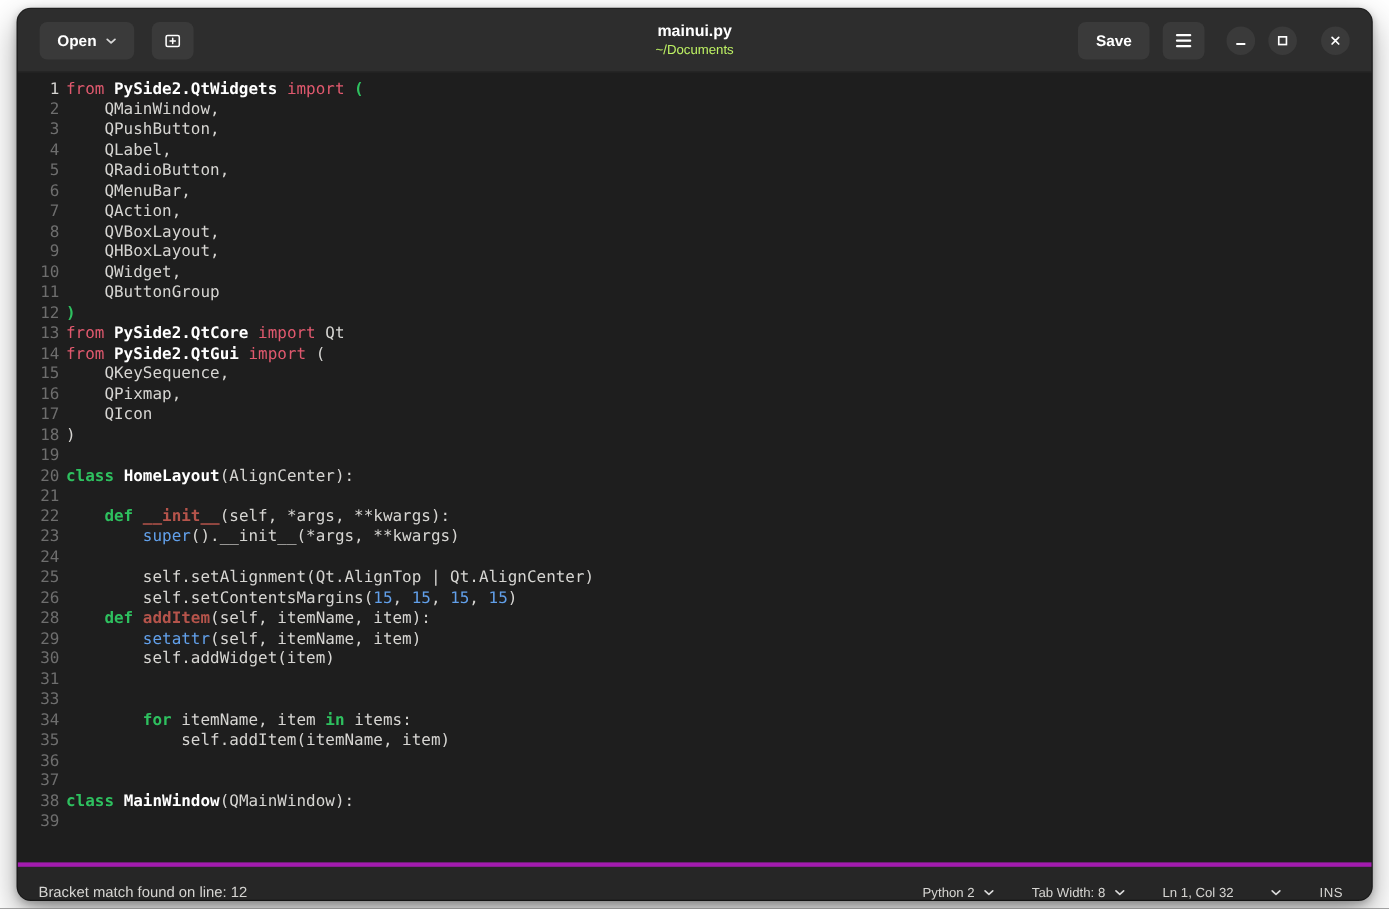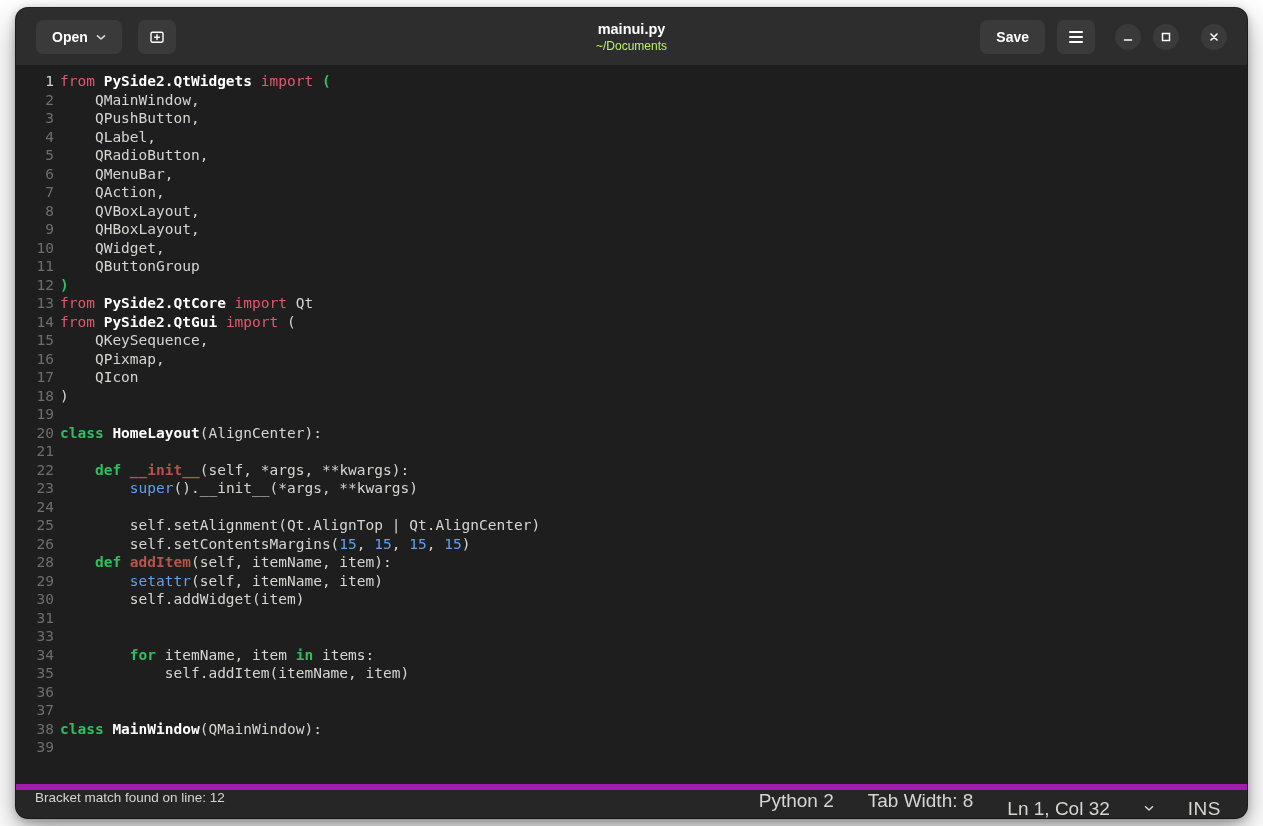--- a/index.html
+++ b/index.html
@@ -95,32 +95,31 @@
   .tok-cls { color: var(--class-white, #ffffff); font-weight: bold; }
   .tok-fn  { color: var(--function-maroon, #b5544b); font-weight: bold; }
   .tok-bi  { color: var(--builtin-blue, #62a0ea); }
   .tok-num { color: var(--builtin-blue, #62a0ea); }
   .tok-bm  { color: var(--bracket-match-green, #2ec05f); font-weight: bold; }
 
   
   .statusbar {
     flex: none; height: 34px;
     background: var(--statusbar-bg, #262626);
-    border-top: 6px solid #a21caf;
-    display: flex; align-items: flex-start;
+    border-top: 4px solid #a21caf;
+    display: flex; align-items: flex-end;
     padding: 0 18px 0 19px;
     color: #d6d5d2; font-size: 13.5px;
   }
   .sb-right { margin-left: auto; display: flex; align-items: center; gap: 34px; padding-right: 8px; }
   .sb-item {
     background: none; border: none; padding: 0;
-    color: #d6d5d2; font-family: "Liberation Sans", sans-serif; font-size: 19px;
+    color: #d6d5d2; font-family: "Liberation Sans", sans-serif; font-size: 12px;
     display: inline-flex; align-items: center; gap: 8px;
     cursor: pointer;
-    flex-direction: column;
   }
   .sb-label { cursor: default; }
   .sb-ins { letter-spacing: .5px; }
 </style>
 </head>
 <body>
 
 <div class="window">
 
   <header class="headerbar">

